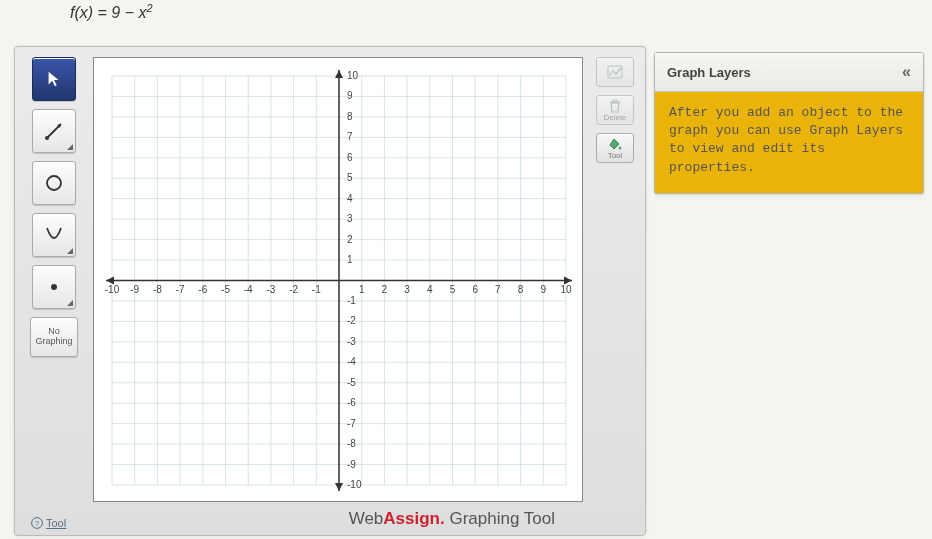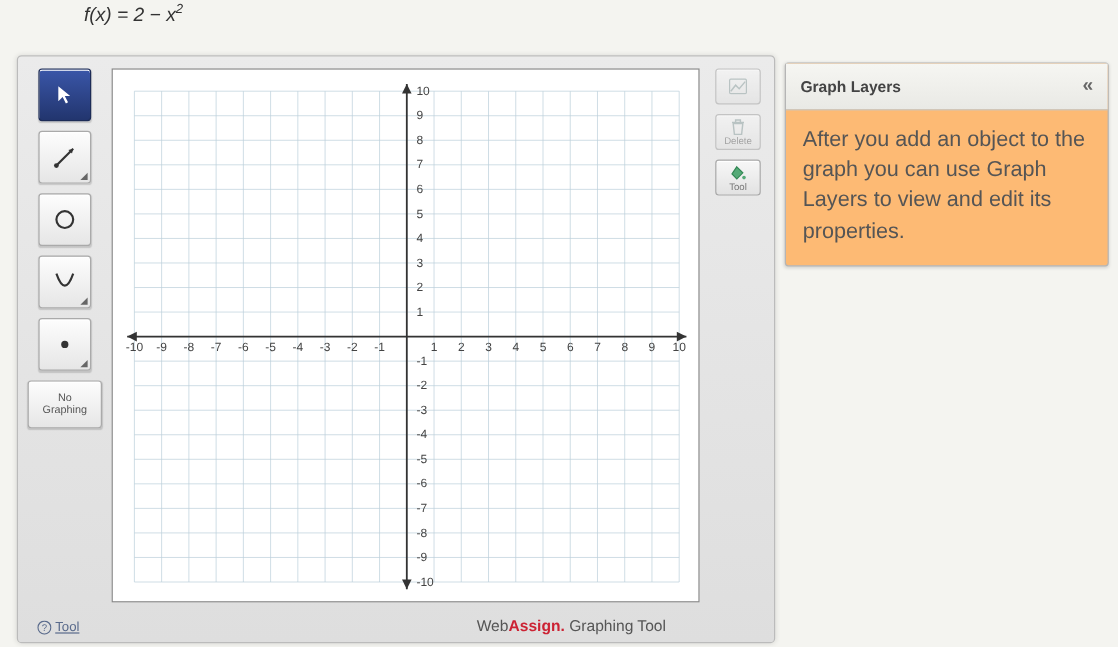--- a/index.html
+++ b/index.html
@@ -60,21 +60,21 @@
     }
     .corner-tick {
       position: absolute;
       right: 2px;
       bottom: 2px;
       width: 0; height: 0;
       border-left: 6px solid transparent;
       border-bottom: 6px solid #666;
     }
     .tool-nosolution {
-      width: 62px;
+      width: 48px;
       height: 40px;
       border: 1px solid #aaa;
       border-radius: 3px;
       background: linear-gradient(#fdfdfd,#e6e6e6);
       font-size: 9px;
       color: #555;
       text-align: center;
       display: flex;
       align-items: center;
       justify-content: center;
@@ -126,32 +126,32 @@
       text-decoration: underline;
       cursor: pointer;
       display: flex;
       align-items: center;
       gap: 3px;
     }
     .footer-brand {
       position: absolute;
       bottom: 6px;
       right: 90px;
-      font-size: 13px;
+      font-size: 17px;
       color: #555;
     }
     .footer-brand b { color: #c23; font-weight: bold; }
     .layers-panel {
       position: absolute;
       top: 52px;
       left: 654px;
       width: 270px;
       border: 1px solid #b5b5b5;
       border-radius: 3px;
-      background: #fdba74;
+      background: #eab308;
       box-shadow: 0 1px 3px rgba(0,0,0,0.15);
       font-size: 13px;
     }
     .layers-header {
       padding: 10px 12px;
       border-bottom: 1px solid #c8c8c4;
       display: flex;
       justify-content: space-between;
       align-items: center;
       font-weight: bold;
@@ -159,32 +159,33 @@
       background: linear-gradient(#f6f6f2,#e9e9e5);
       position: relative;
     }
     .layers-header .chevron {
       font-size: 16px;
       color: #666;
       cursor: pointer;
     }
     .layers-body {
       padding: 12px 14px 16px;
-      font-size: 18px;
+      font-size: 13px;
       color: #555;
       line-height: 1.4;
+      font-family: Liberation Mono, monospace;
     }
     
     .axis-label { font-size: 10px; fill: #444; font-family: Arial; }
   </style>
 </head>
 <body>
 
 <div class="equation">
-  <span>f(x) = 2 − x</span><sup>2</sup>
+  <span>f(x) = 9 − x</span><sup>2</sup>
 </div>
 
 <div class="graph-tool">
 
   <div class="toolbar">
     <div class="tool-btn active">
       <svg width="18" height="18" viewBox="0 0 20 20">
         <path d="M4 2 L4 16 L8 12 L11 18 L13 17 L10 11 L15 11 Z" fill="#fff"></path>
       </svg>
     </div>

